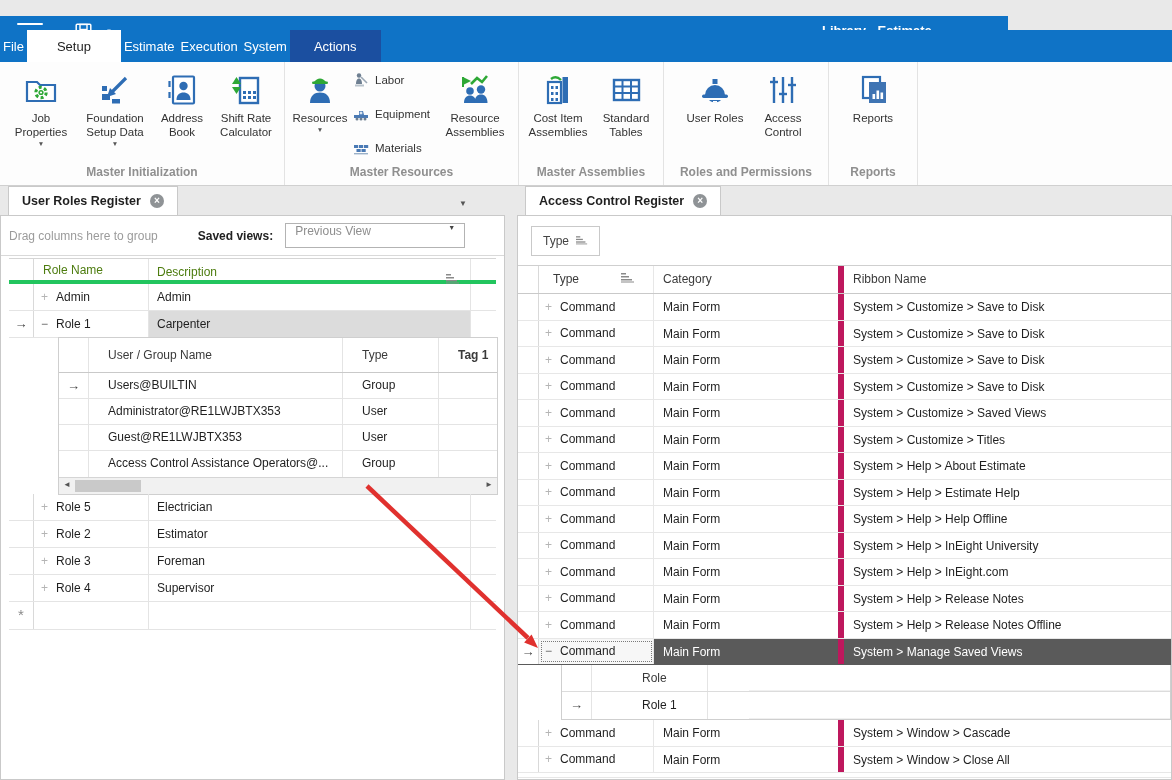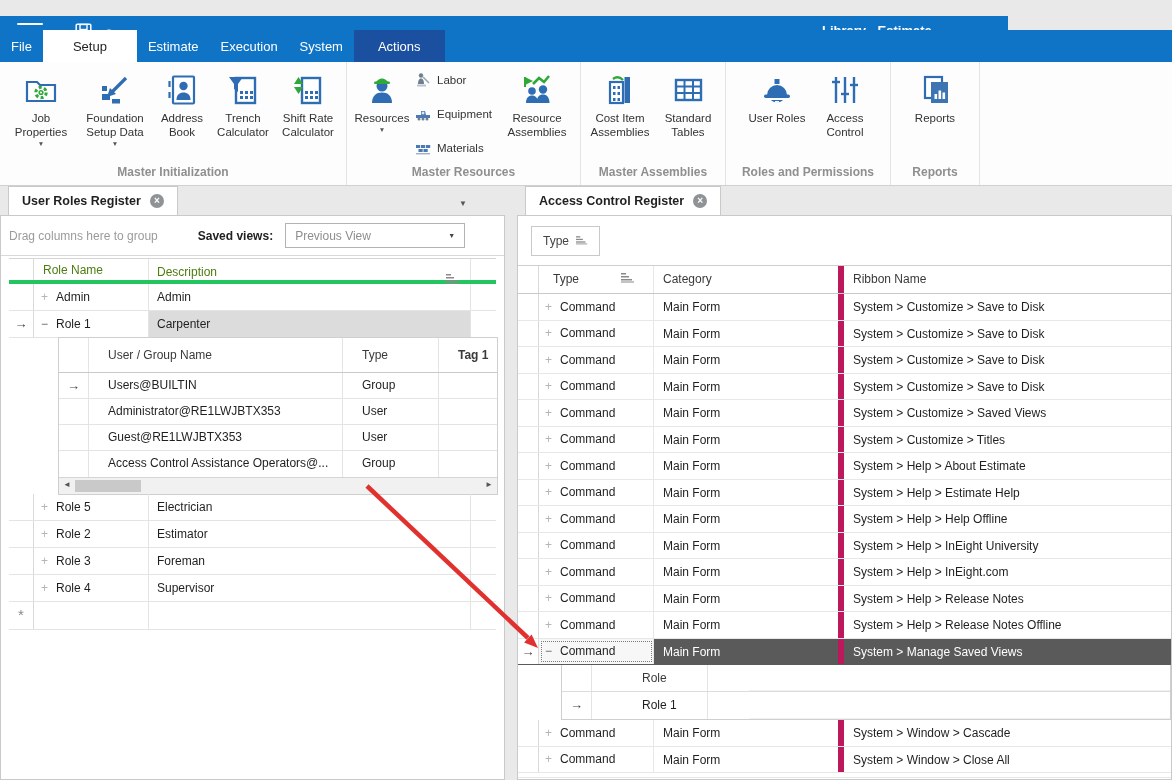--- a/index.html
+++ b/index.html
@@ -9,21 +9,21 @@
   
   .titlebar { position:absolute; top:0; left:0; width:1008px; height:30px; background:#0f73c6; display:flex; align-items:center;margin-top:16px; }
   .hamburger { width:26px; height:16px; margin-left:17px; display:flex; flex-direction:column; justify-content:space-between; cursor:pointer; }
   .hamburger div { height:2.4px; background:#fff; border-radius:1px; }
   .save-btn { margin-left:32px; display:flex; align-items:center; }
   .tb-caret { color:#cfe2f3; font-size:6px; margin-left:14px; }
   .app-title { position:absolute; left:822px; top:0; height:30px; line-height:30px; color:#fff; font-weight:bold; font-size:13px; }
 
   
   .tabrow { position:absolute; top:30px; left:0; width:1172px; height:32px; background:#0f73c6; display:flex; font-size:13px; }
-  .rtab { color:#fff; display:flex; align-items:center; padding:0 11px; cursor:pointer; }
+  .rtab { color:#fff; display:flex; align-items:center; padding:0 3px; cursor:pointer; }
   .rtab.active { background:#fff; color:#1f1f1f; padding:0 30px; }
   .rtab.accent { background:#1b4fa0; padding:0 24px; }
 
   
   .ribbon { position:absolute; top:62px; left:0; width:1172px; height:124px; background:#fdfdfd; border-bottom:1px solid #d0d0d0; display:flex; }
   .rgroup { display:flex; flex-direction:column; border-right:1px solid #e3e3e3; padding:2px 4px 0 4px; }
   .rgroup-content { flex:1; display:flex; align-items:flex-start; }
   .rgroup-label { height:23px; text-align:center; color:#8f8f8f; font-weight:bold; font-size:12px; padding-top:3px; }
   .bbtn { width:74px; padding-top:7px; display:flex; flex-direction:column; align-items:center; cursor:pointer; }
   .bbtn .bicon { height:38px; display:flex; align-items:center; }
@@ -39,21 +39,21 @@
   .tabstrip { height:29px; position:relative; display:flex; align-items:flex-end; }
   .ptab { height:29px; margin-left:8px; background:#fff; border:1px solid #c9c9c9; border-bottom:none; display:inline-flex; align-items:center; gap:9px; padding:0 13px; font-weight:bold; font-size:12.5px; cursor:pointer; }
   .close-dot { width:14px; height:14px; border-radius:50%; background:#8f9396; color:#fff; font-size:10px; line-height:14px; text-align:center; font-weight:bold; cursor:pointer; }
   .strip-caret { position:absolute; right:38px; bottom:7px; font-size:8px; color:#555; cursor:pointer; }
   .panel-body { position:absolute; top:29px; left:0; right:0; bottom:0; background:#fff; border:1px solid #c9c9c9; }
 
   
   .ltoolbar { height:40px; border-bottom:1px solid #d9d9d9; display:flex; align-items:center; padding:0 8px; font-size:12px; }
   .group-hint { color:#9b9b9b; }
   .sv-label { font-weight:bold; margin-left:40px; color:#222; }
-  .sv-dd { margin-left:12px; width:180px; height:25px; border:1px solid #b3b3b3; display:flex; align-items:center; padding:0 9px; color:#8e8e8e; cursor:pointer; }
+  .sv-dd { margin-left:12px; width:180px; height:25px; border:1px solid #b3b3b3; display:flex; align-items:flex-start; padding:0 9px; color:#8e8e8e; cursor:pointer; }
   .sv-dd .caret { margin-left:auto; font-size:7px; color:#444; }
   .expicon { display:inline-block; width:15px; color:#b5b5b5; font-size:12px; cursor:pointer; }
   .expicon.open { color:#666; }
   .arrow-ind { color:#444; font-size:13px; }
 
   
   .lgrid { margin:2px 8px 0 8px; font-size:12px; }
   .lrow { display:flex; height:27px; line-height:26px; border-bottom:1px solid #e4e4e4; }
   .lrow.hdr { height:26px; border-top:1px solid #d5d5d5; border-bottom:4px solid #22c55e; color:#4d7c0f; }
   .lc-ind { width:25px; border-right:1px solid #d9d9d9; text-align:center; flex:none; }
@@ -166,37 +166,20 @@
         <div class="bicon">
           <svg width="34" height="34" viewBox="0 0 34 34">
               <rect x="8" y="3.5" width="21" height="27" rx="1" fill="#fff" stroke="#2e6db4" stroke-width="2.2"></rect>
               <line x1="4.5" y1="8" x2="4.5" y2="14" stroke="#2e6db4" stroke-width="2.2"></line>
               <line x1="4.5" y1="19" x2="4.5" y2="25" stroke="#2e6db4" stroke-width="2.2"></line>
               <circle cx="18.5" cy="13" r="4.2" fill="#2e6db4"></circle>
               <path d="M11.5 27 c0-5.5 3.2-7.5 7-7.5 s7 2 7 7.5 z" fill="#2e6db4"></path>
             </svg>
         </div>
         <span class="blabel">Address Book</span>
-      </div>
-      <div class="bbtn" style="width:62px">
-        <div class="bicon">
-          <svg width="34" height="34" viewBox="0 0 34 34">
-              <rect x="10" y="5" width="19" height="25" fill="#fff" stroke="#2e6db4" stroke-width="2.4"></rect>
-              <polygon points="3,4 17,4 12,11 12,19 8,16 8,11" fill="#2e6db4"></polygon>
-              <g fill="#2e6db4">
-                <rect x="14" y="18" width="3" height="3"></rect>
-                <rect x="19" y="18" width="3" height="3"></rect>
-                <rect x="24" y="18" width="3" height="3"></rect>
-                <rect x="14" y="23" width="3" height="3"></rect>
-                <rect x="19" y="23" width="3" height="3"></rect>
-                <rect x="24" y="23" width="3" height="3"></rect>
-              </g>
-            </svg>
-        </div>
-        <span class="blabel">Trench Calculator</span>
       </div>
       <div class="bbtn" style="width:68px">
         <div class="bicon">
           <svg width="34" height="34" viewBox="0 0 34 34">
               <rect x="11" y="5" width="18" height="25" fill="#fff" stroke="#2e6db4" stroke-width="2.4"></rect>
               <polygon points="3,11 7.5,4 12,11" fill="#2ea836"></polygon>
               <polygon points="3,14 12,14 7.5,21" fill="#2ea836"></polygon>
               <g fill="#2e6db4">
                 <rect x="14" y="18" width="3" height="3"></rect>
                 <rect x="19" y="18" width="3" height="3"></rect>

